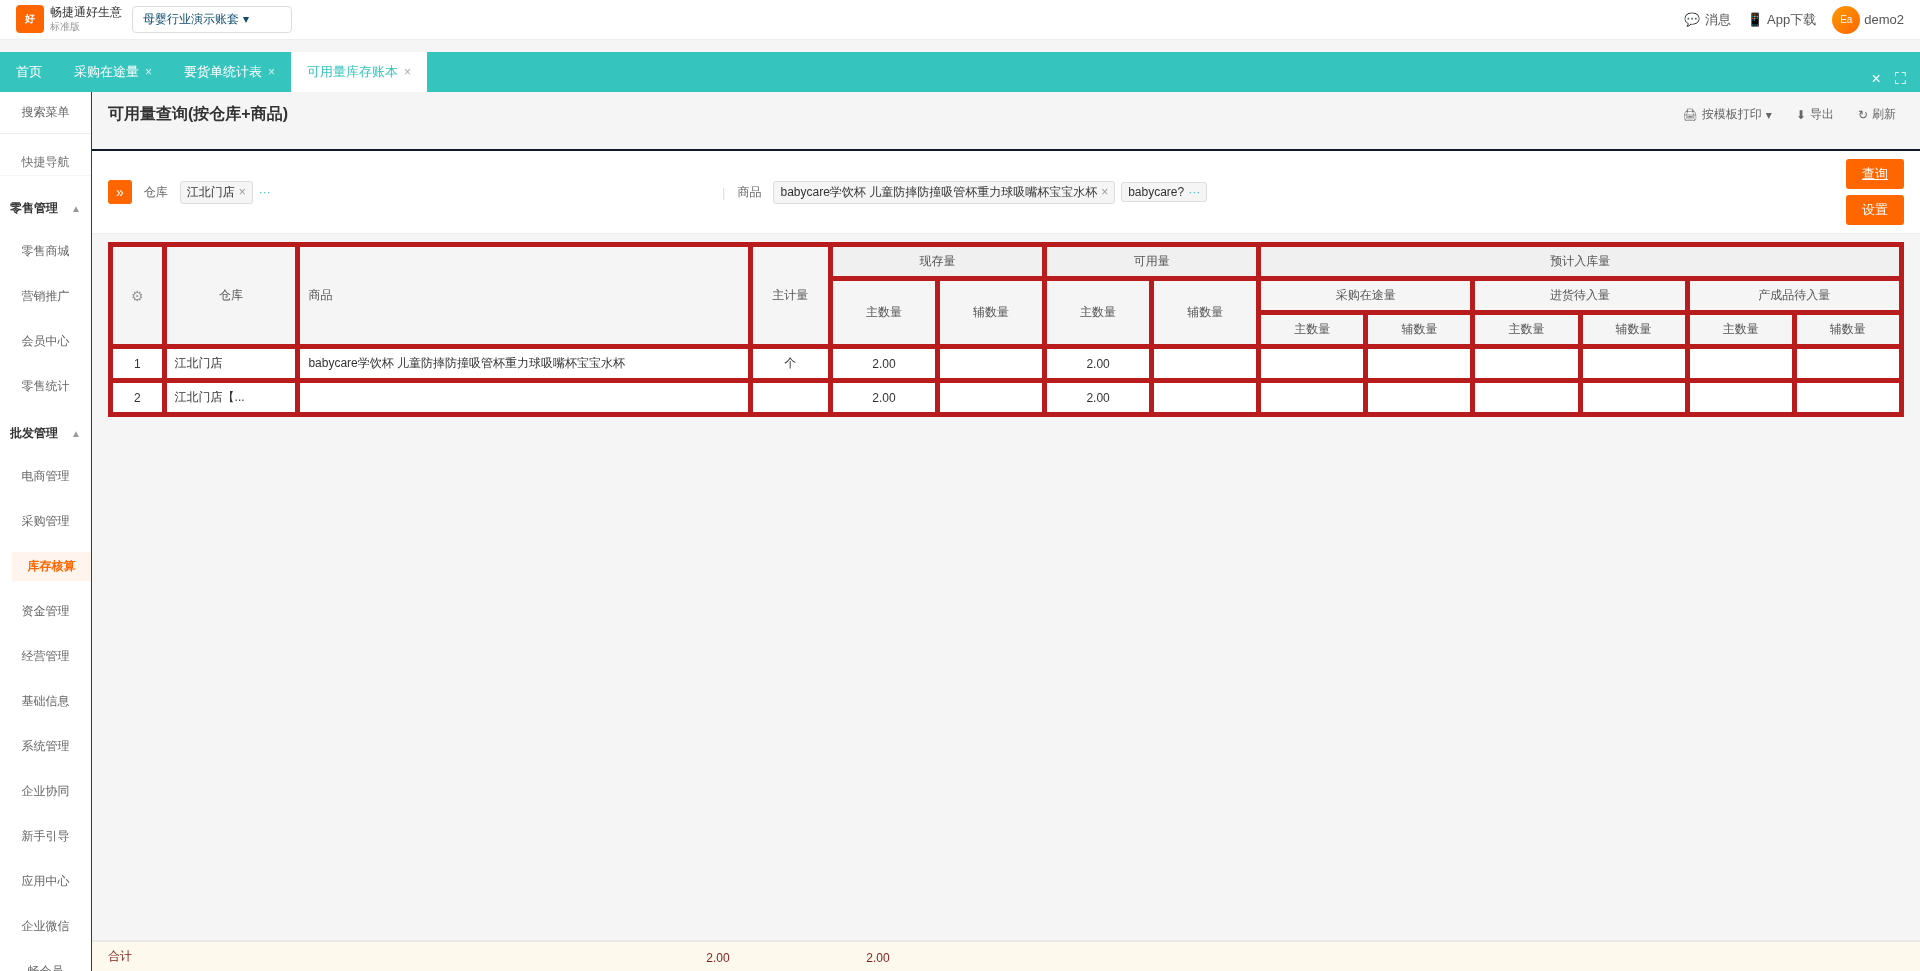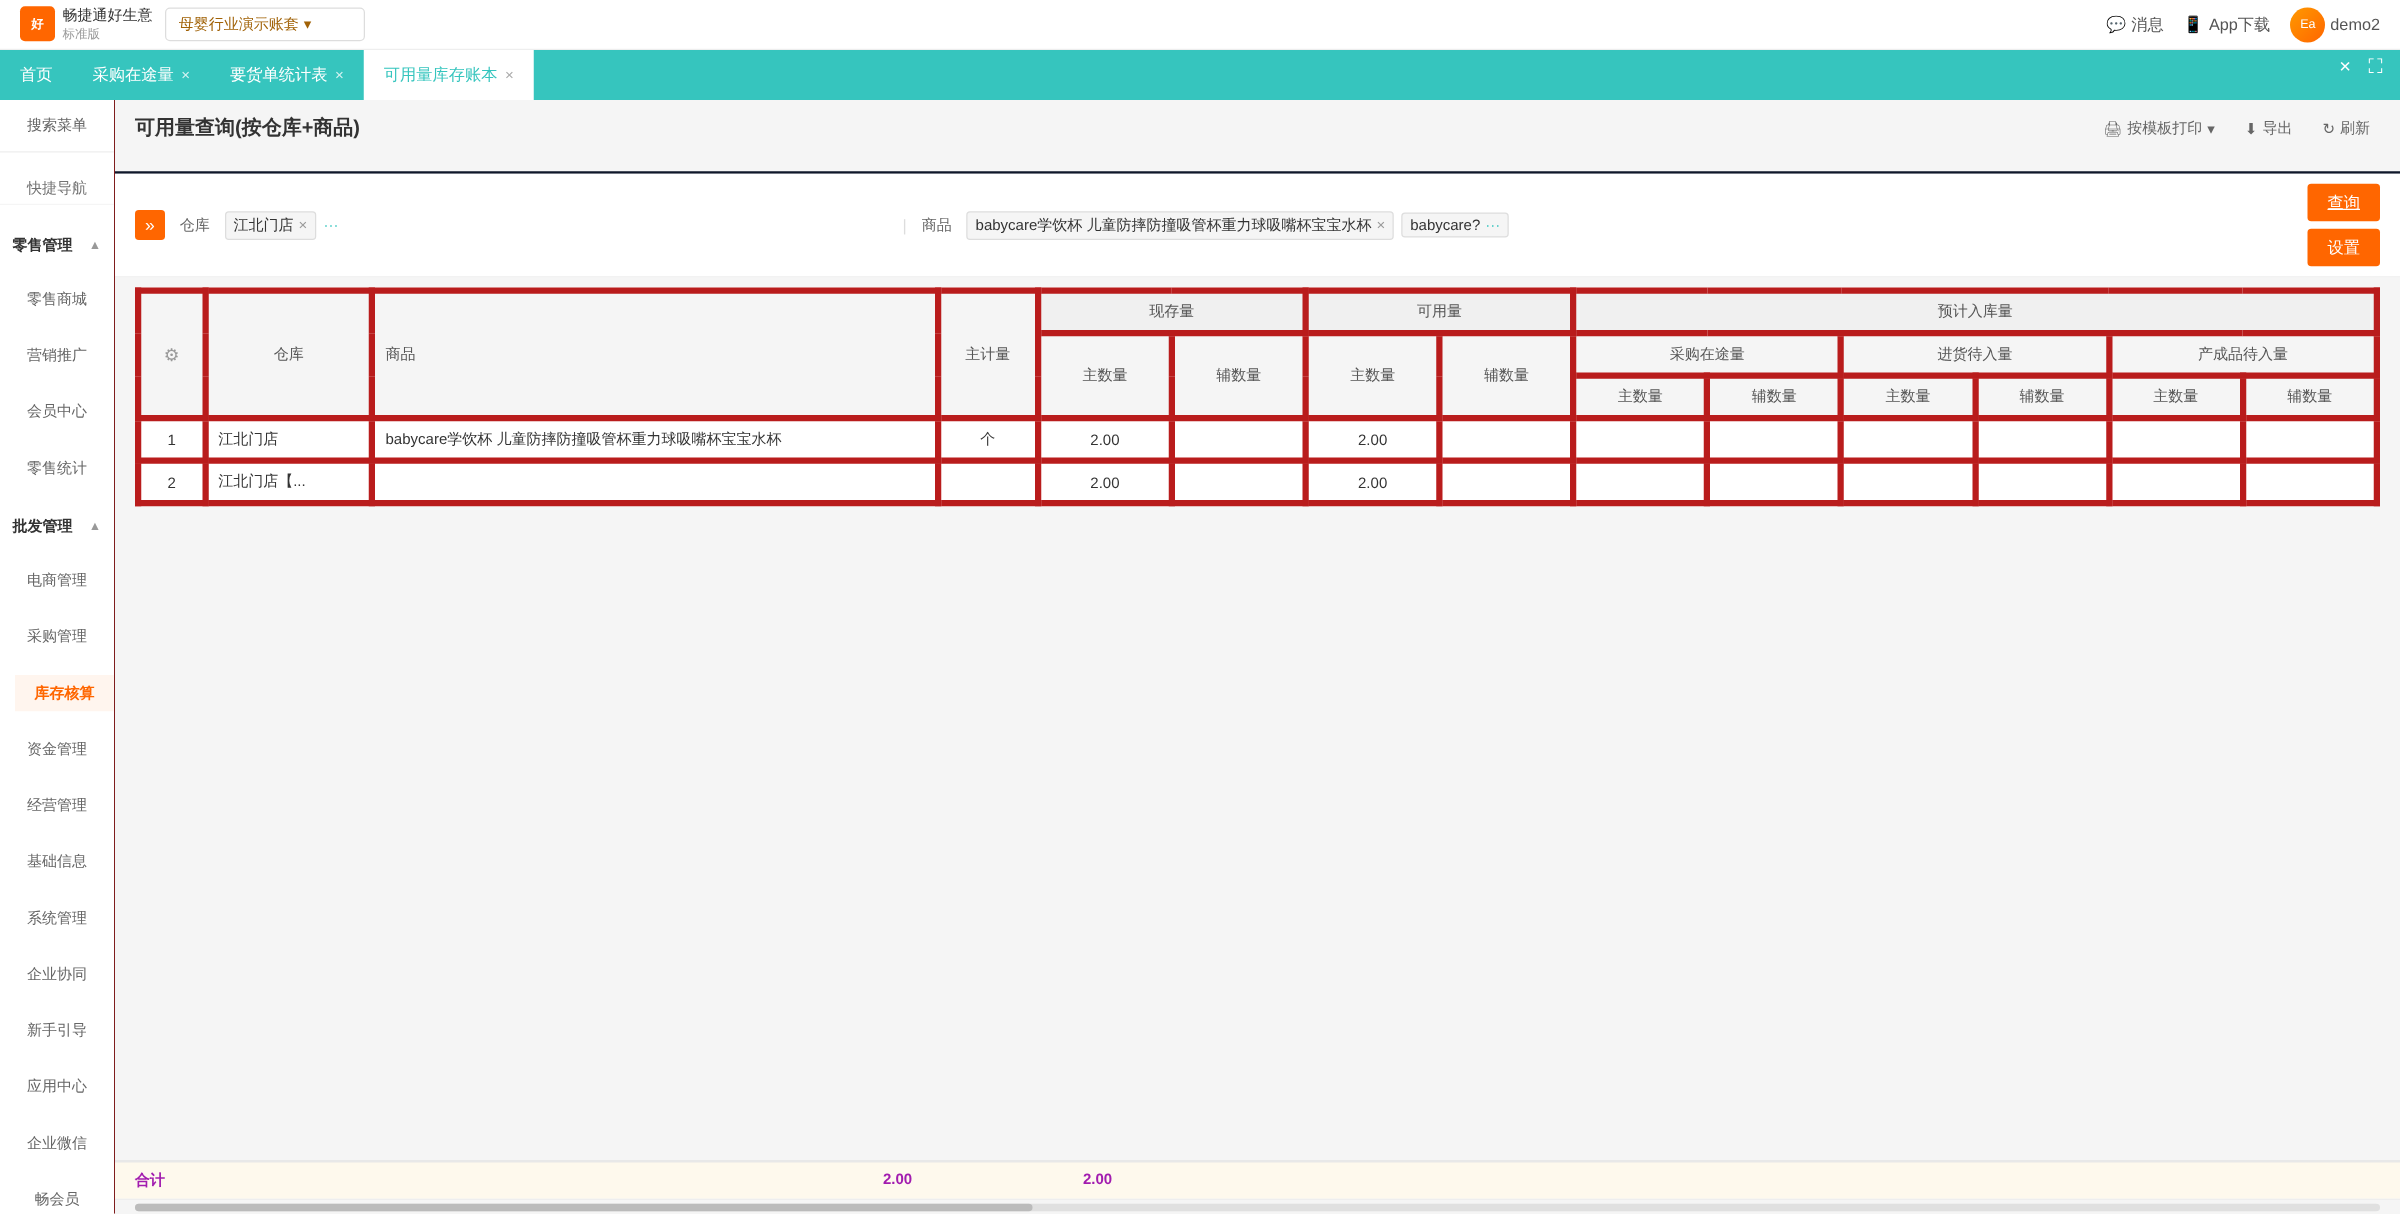--- a/index.html
+++ b/index.html
@@ -13,33 +13,34 @@
       align-items: center;
       justify-content: space-between;
       padding: 0 16px;
       border-bottom: 1px solid #eee;
     }
     .top-bar-left { display: flex; align-items: center; gap: 10px; }
     .logo-area { display: flex; align-items: center; gap: 6px; }
     .logo-icon { width: 28px; height: 28px; background: #ff6600; border-radius: 4px; display: flex; align-items: center; justify-content: center; color: #fff; font-size: 10px; font-weight: bold; }
     .logo-text { font-size: 12px; color: #333; line-height: 1.2; }
     .logo-sub { font-size: 10px; color: #999; }
-    .store-select { display: flex; align-items: center; gap: 4px; padding: 4px 10px; border: 1px solid #ddd; border-radius: 4px; cursor: pointer; color: #a16207; font-size: 12px; min-width: 160px; }
+    .store-select { display: flex; align-items: center; gap: 4px; padding: 4px 10px; border: 1px solid #ddd; border-radius: 4px; cursor: pointer; color: #0c4a6e; font-size: 12px; min-width: 160px; }
     .top-bar-right { display: flex; align-items: center; gap: 16px; font-size: 13px; color: #555; }
     .top-right-item { display: flex; align-items: center; gap: 4px; cursor: pointer; }
     .avatar { width: 28px; height: 28px; border-radius: 50%; background: #ccc; overflow: hidden; display: flex; align-items: center; justify-content: center; font-size: 10px; color: #fff; }
     .avatar-img { background: linear-gradient(135deg, #f90, #f60); }
 
     
     .nav-tabs {
       height: 40px;
       background: #36c5be;
       display: flex;
-      align-items: flex-start;
+      align-items: flex-end;
       padding: 0 0 0 0;
+      margin-top: 12px;
     }
     .nav-tab {
       height: 40px;
       display: flex;
       align-items: center;
       padding: 0 16px;
       color: #fff;
       font-size: 13px;
       cursor: pointer;
       gap: 6px;
@@ -211,25 +212,25 @@
     .col-product { width: 280px; text-align: left; }
     .col-unit { width: 60px; }
     .col-num { width: 80px; }
     .gear-icon { color: #999; font-size: 14px; }
 
     
     .table-footer {
       background: #fef9ed;
       border-top: 2px solid #e8e8e8;
       display: flex;
-      align-items: flex-start;
+      align-items: flex-end;
       padding: 6px 16px;
       font-size: 12px;
-      color: #a21caf;
-      font-weight: bold;
+      color: #7f1d1d;
+      font-weight: normal;
     }
     .footer-label { width: 570px; flex-shrink: 0; }
     .footer-val { width: 80px; text-align: center; }
     .footer-spacer { flex: 1; }
 
     
     .table-scroll-bar {
       height: 12px;
       background: #f5f5f5;
       border-top: 1px solid #eee;

